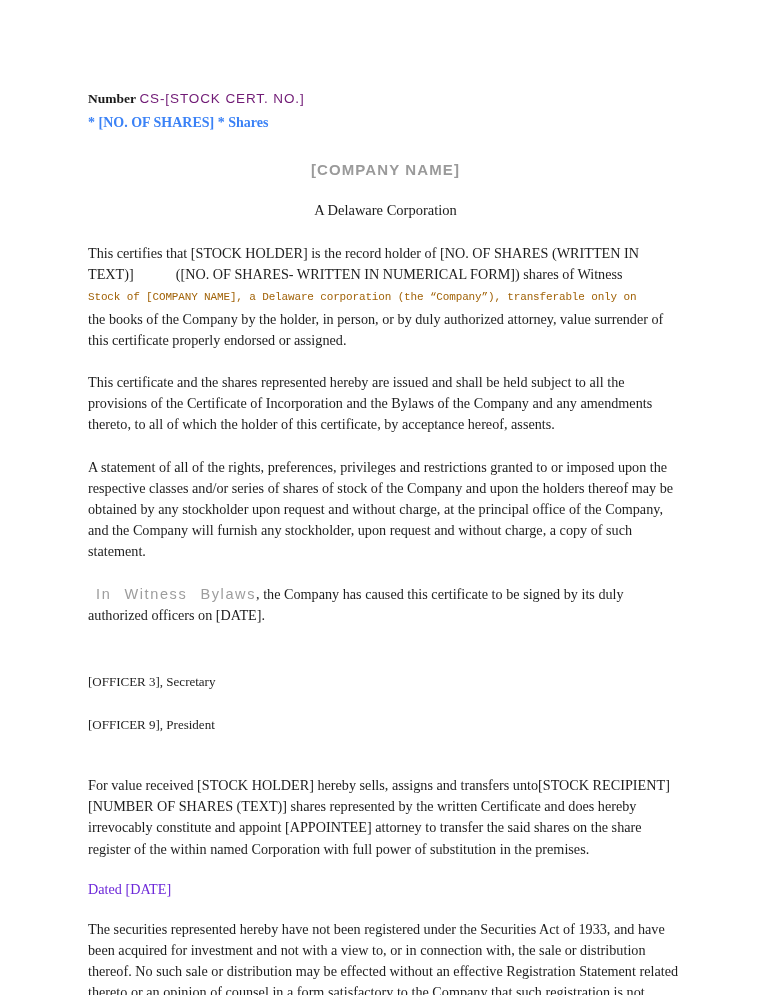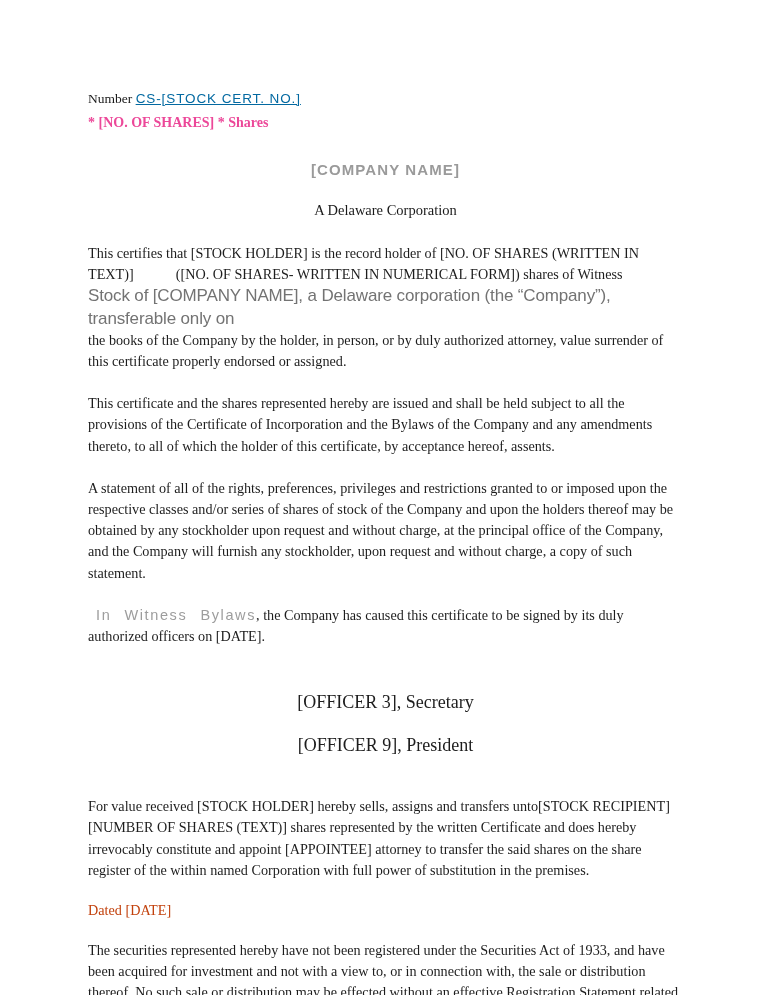--- a/index.html
+++ b/index.html
@@ -26,37 +26,36 @@
   }
 
   
   .cert-number-line {
     font-size: 13.5px;
     line-height: 22px;
     white-space: nowrap;
   }
   .lbl-number {
     font-family: "Liberation Serif", "DejaVu Serif", serif;
-    font-weight: normal;
+    font-weight: bold;
     color: #1a1a1a;
     font-size: 13.5px;
   }
   .val-number {
     font-family: "Liberation Sans", "DejaVu Sans", sans-serif;
-    color: #0369a1;
+    color: #701a75;
     font-size: 13.5px;
     letter-spacing: 0.9px;
     font-weight: 400;
-    text-decoration: underline;
   }
   .shares-line {
     font-size: 14px;
     line-height: 23px;
     font-weight: 600;
-    color: #ec4899;
+    color: #3b82f6;
     margin-top: 1px;
     white-space: nowrap;
   }
 
   
   .title-block {
     text-align: center;
     margin-top: 26px;
   }
   .company-name {
@@ -87,52 +86,51 @@
     text-align: left;
     max-width: 596px;
   }
   .gap-para { height: 21px; }
   .gap-small { height: 19px; }
   .gap-big { height: 45px; }
   .gap-sig { height: 40px; }
 
   
   .sans-line {
-    font-family: Liberation Sans, sans-serif;
-    font-size: 17px;
+    font-family: Liberation Mono, monospace;
+    font-size: 11px;
     letter-spacing: -0.15px;
-    color: #737373;
+    color: #a16207;
   }
 
   
   .wide-gap { display: inline-block; width: 42px; }
 
   
   .witness {
     font-family: "Liberation Sans", "DejaVu Sans", sans-serif;
     color: #9d9d9d;
     font-size: 13px;
     letter-spacing: 1.6px;
     font-weight: 400;
   }
   .witness .wcap { font-size: 14.5px; margin-left: 8px; }
 
   
   .sig-line {
-    font-size: 18px;
+    font-size: 13px;
     line-height: 21px;
     color: #1d1d1d;
-    text-align: center;
   }
   .sig-gap { height: 22px; }
 
   .dated-line {
     font-size: 14.2px;
     line-height: 21px;
-    color: #c2410c;
+    color: #6d28d9;
   }
 </style>
 </head>
 <body>
 
 <div class="page">
 
   <div class="cert-number-line">
     <span class="lbl-number">Number</span><span>&nbsp;</span><span class="val-number">CS-[STOCK CERT. NO.]</span>
   </div>

